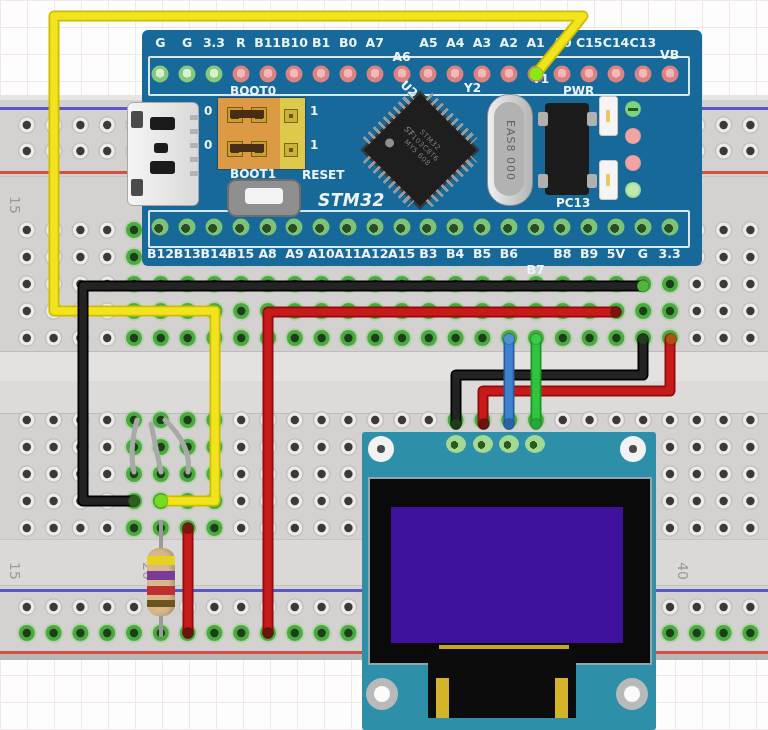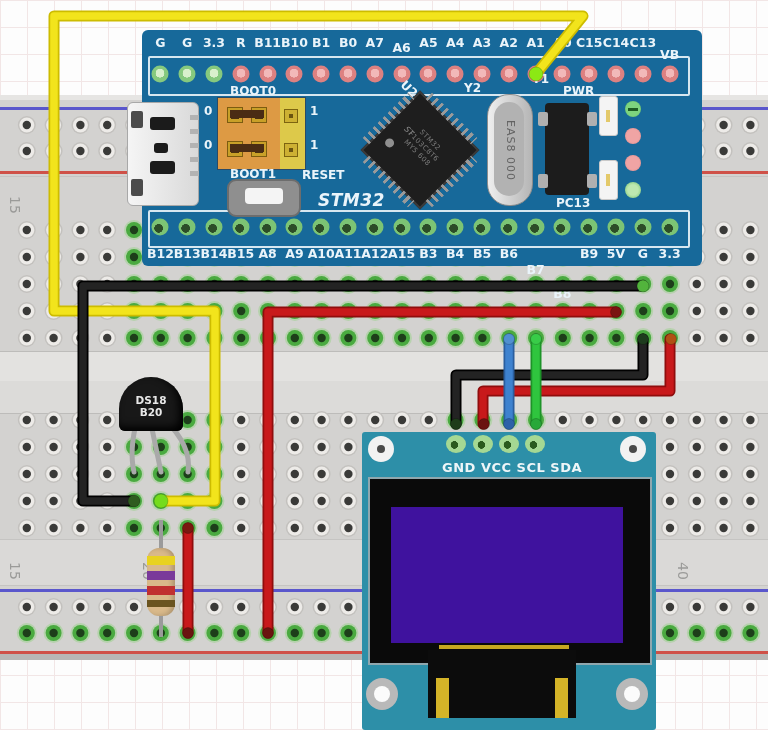--- a/index.html
+++ b/index.html
@@ -1314,21 +1314,21 @@
     <div id="toplabels">
         <span class="pinlabel" style="left: 18.4px; top: 5px;">G</span>
         <span class="pinlabel" style="left: 45.2px; top: 5px;">G</span>
         <span class="pinlabel" style="left: 72px; top: 5px;">3.3</span>
         <span class="pinlabel" style="left: 98.8px; top: 5px;">R</span>
         <span class="pinlabel" style="left: 125.6px; top: 5px; text-align: center;">B11</span>
         <span class="pinlabel" style="left: 152.4px; top: 5px;">B10</span>
         <span class="pinlabel" style="left: 179.2px; top: 5px;">B1</span>
         <span class="pinlabel" style="left: 206px; top: 5px;">B0</span>
         <span class="pinlabel" style="left: 232.8px; top: 5px;">A7</span>
-        <span class="pinlabel" style="left: 259.6px; top: 10px;">A6</span>
+        <span class="pinlabel" style="left: 259.6px; top: 19px;">A6</span>
         <span class="pinlabel" style="left: 286.4px; top: 5px;">A5</span>
         <span class="pinlabel" style="left: 313.2px; top: 5px;">A4</span>
         <span class="pinlabel" style="left: 340px; top: 5px;">A3</span>
         <span class="pinlabel" style="left: 366.8px; top: 5px;">A2</span>
         <span class="pinlabel" style="left: 393.6px; top: 5px;">A1</span>
         <span class="pinlabel" style="left: 420.4px; top: 5px;">A0</span>
         <span class="pinlabel" style="left: 447.2px; top: 5px;">C15</span>
         <span class="pinlabel" style="left: 474px; top: 5px;">C14</span>
         <span class="pinlabel" style="left: 500.8px; top: 5px;">C13</span>
         <span class="pinlabel" style="left: 527.6px; top: 17px;">VB</span>
@@ -1364,21 +1364,21 @@
         <span class="pinlabel" style="left: 152.4px; top: 216px;">A9</span>
         <span class="pinlabel" style="left: 179.2px; top: 216px;">A10</span>
         <span class="pinlabel" style="left: 206px; top: 216px;">A11</span>
         <span class="pinlabel" style="left: 232.8px; top: 216px;">A12</span>
         <span class="pinlabel" style="left: 259.6px; top: 216px;">A15</span>
         <span class="pinlabel" style="left: 286.4px; top: 216px;">B3</span>
         <span class="pinlabel" style="left: 313.2px; top: 216px;">B4</span>
         <span class="pinlabel" style="left: 340px; top: 216px;">B5</span>
         <span class="pinlabel" style="left: 366.8px; top: 216px;">B6</span>
         <span class="pinlabel" style="left: 393.6px; top: 232px;">B7</span>
-        <span class="pinlabel" style="left: 420.4px; top: 216px; margin-top: 40px;">B8</span>
+        <span class="pinlabel" style="left: 420.4px; top: 216px;">B8</span>
         <span class="pinlabel" style="left: 447.2px; top: 216px;">B9</span>
         <span class="pinlabel" style="left: 474px; top: 216px;">5V</span>
         <span class="pinlabel" style="left: 500.8px; top: 216px;">G</span>
         <span class="pinlabel" style="left: 527.6px; top: 216px;">3.3</span>
       </div>
 
     <div id="usb" class="abs">
       <span class="usbpad" style="left:3px;top:8px;"></span>
       <span class="usbpad" style="left:3px;top:76px;"></span>
       <span class="usbslot" style="left:22px;top:14px;"></span>
@@ -1473,43 +1473,36 @@
     <span class="mount" style="left:6px;top:4px;">
         <i></i>
       </span>
     <span class="mount" style="left:258px;top:4px;">
         <i></i>
       </span>
     <span class="opin" style="left:94px;top:12px;"></span>
     <span class="opin" style="left:121px;top:12px;"></span>
     <span class="opin" style="left:147px;top:12px;"></span>
     <span class="opin" style="left:173px;top:12px;"></span>
-    <div id="oledlabels">GND VCC SCL SDA</div>
     <div id="screenframe">
       <div id="purple" style="left:21px;top:28px;"></div>
       <div id="goldline" style="left:69px;top:166px;"></div>
     </div>
     <div id="conn">
       <span class="gold" style="left:8px;top:28px;"></span>
       <span class="gold" style="left:127px;top:28px;"></span>
     </div>
     <span class="mountb" style="left:4px;top:246px;">
         <i></i>
       </span>
     <span class="mountb" style="left:254px;top:246px;">
         <i></i>
       </span>
   </div>
 
-  <div id="ds18" class="abs">
-    <div class="txt">
-      <div>DS18</div>
-        <div>B20</div>
-    </div>
-  </div>
 
   <div id="resistor" class="abs">
     <span class="band" style="top:8px;height:9px;background:#e8d220;"></span>
     <span class="band" style="top:23px;height:9px;background:#7a3a9a;"></span>
     <span class="band" style="top:38px;height:9px;background:#c03030;"></span>
     <span class="band" style="top:52px;height:7px;background:#6a5420;"></span>
   </div>
 
   <svg id="wiresvg" width="768" height="730">
       <polyline points="536,74 583,16 54,16 54,311 215,311 215,501 161,501" fill="none" stroke="#cdbc00" stroke-width="11" stroke-linecap="round" stroke-linejoin="round"></polyline>

